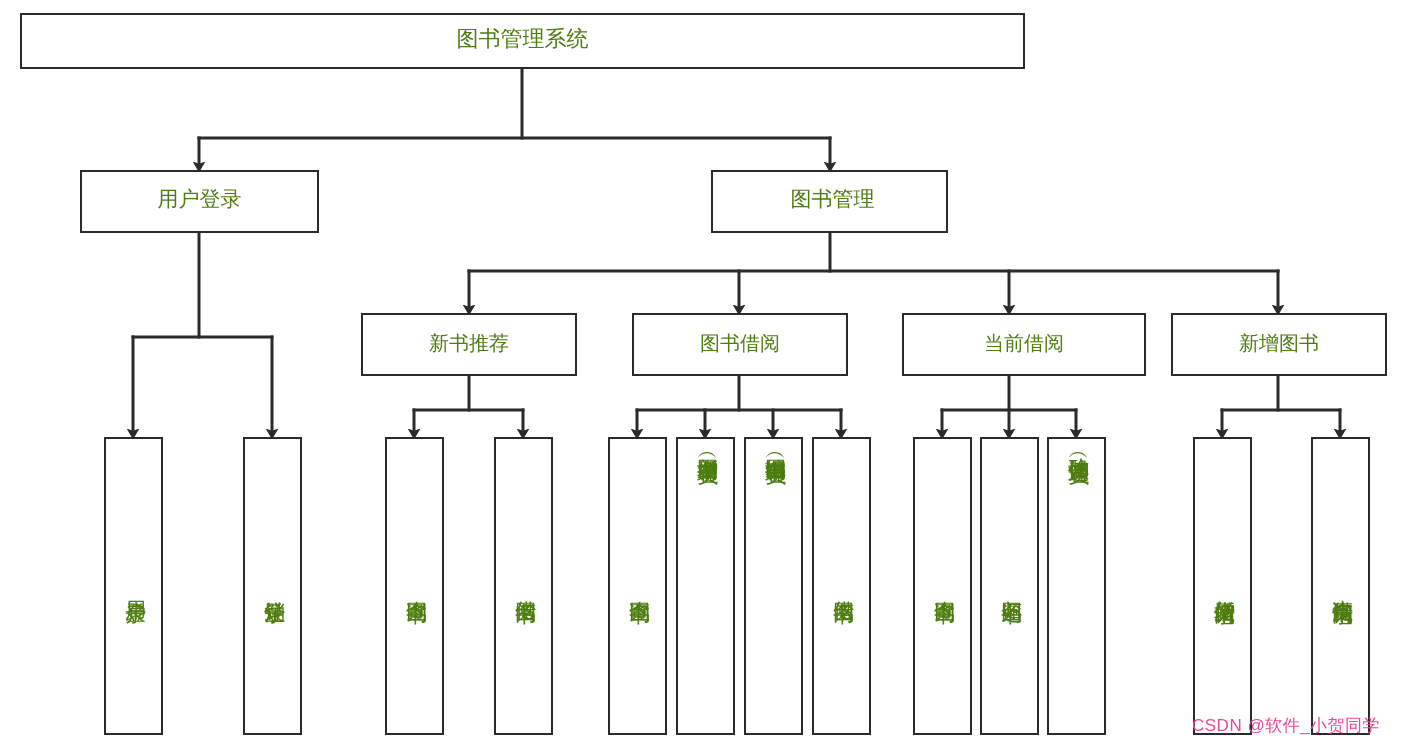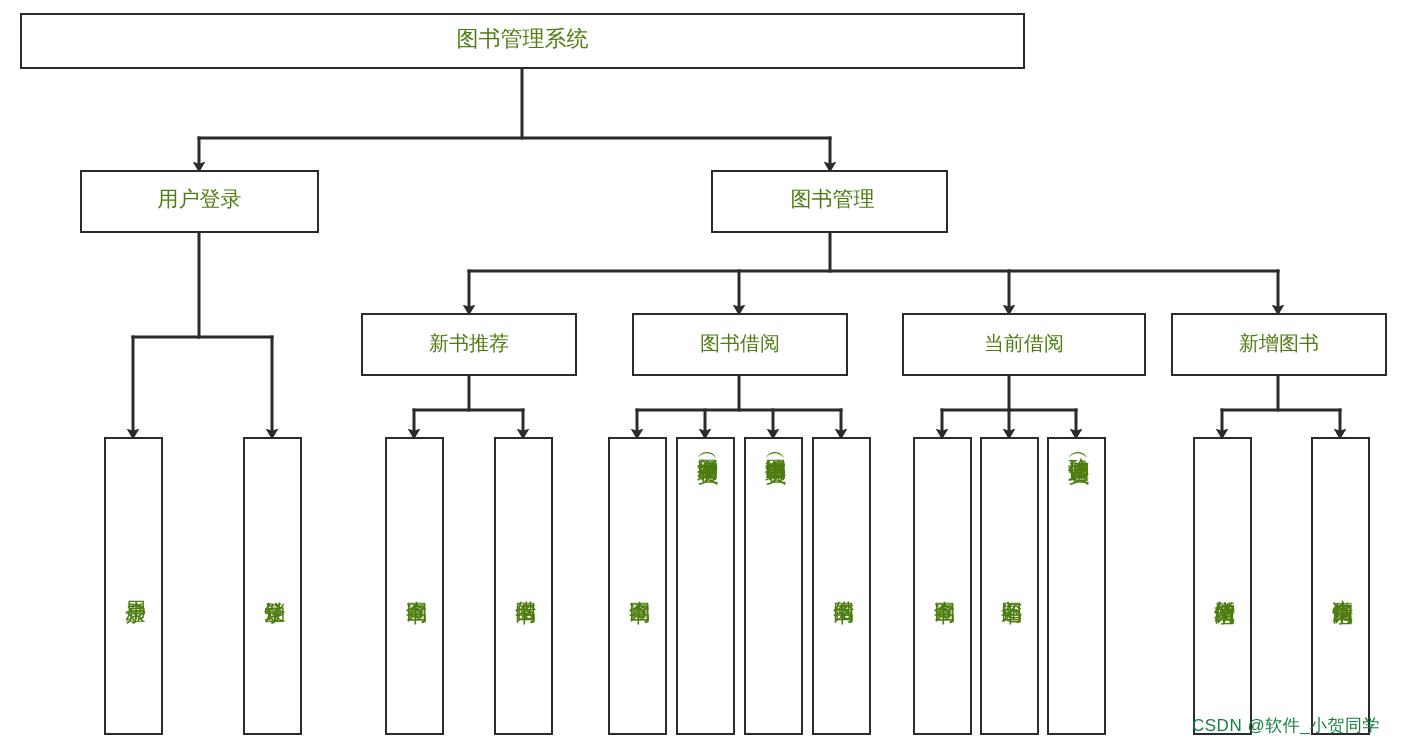--- a/index.html
+++ b/index.html
@@ -69,21 +69,21 @@
   
   .node.leaf.centered {
     align-items: center;
     padding-top: 0;
   }
   #watermark {
     position: absolute;
     left: 1192px;
     top: 714px;
     font-size: 17px;
-    color: #15803d;
+    color: #ec4899;
     letter-spacing: 0.5px;
     z-index: 5;
     white-space: nowrap;
     font-family: "Liberation Sans", "DejaVu Sans", sans-serif;
   }
 </style>
 </head>
 <body>
 
 <div id="diagram-root">

